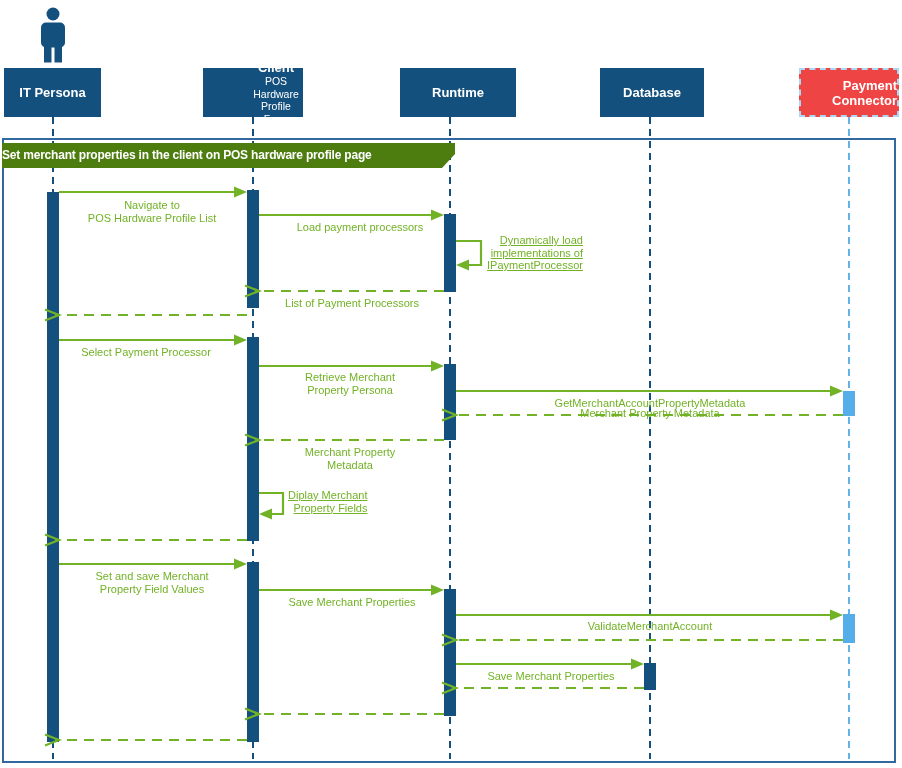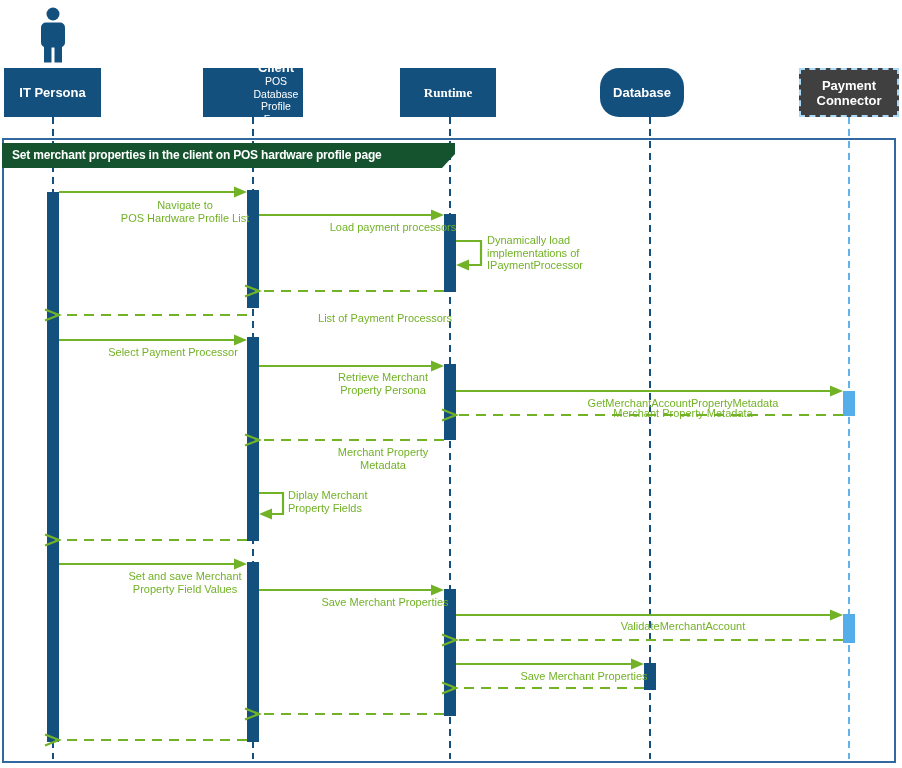--- a/index.html
+++ b/index.html
@@ -7,40 +7,40 @@
     position:relative;width:902px;height:768px;background:#fff;overflow:hidden;
     font-family:"Liberation Sans",sans-serif;
   }
   .frame{
     position:absolute;left:2px;top:138px;width:894px;height:625px;
     border:2px solid #30689f;box-sizing:border-box;background:transparent;
   }
   #overlay{position:absolute;left:0;top:0;width:902px;height:768px;}
   .titlebar{
     position:absolute;left:2px;top:143px;width:453px;height:25px;
-    background:#14532d;color:#ffffff;font-weight:bold;font-size:12px;
-    letter-spacing:-0.2px;line-height:25px;padding-left:10px;box-sizing:border-box;
+    background:#4d7c0f;color:#ffffff;font-weight:bold;font-size:12px;
+    letter-spacing:-0.2px;line-height:25px;padding-left:0;box-sizing:border-box;
     clip-path:polygon(0 0,453px 0,453px 11px,440px 25px,0 25px);
     white-space:nowrap;
   }
   .actor{
     position:absolute;top:68px;height:49px;box-sizing:border-box;
     display:flex;flex-direction:column;align-items:center;justify-content:center;
     text-align:center;color:#fff;
   }
   .actor.dark{background:#14507e;}
-  .actor.light{background:#404040;border:2px dashed #a9d9f7;}
+  .actor.light{background:#ef4444;border:2px dashed #a9d9f7;text-align:right;}
   .actor-title{font-weight:bold;font-size:13px;line-height:15px;}
   .actor-sub{font-size:10.5px;line-height:12.5px;}
   .msg-label{
     position:absolute;color:#72b226;font-size:11px;line-height:12.5px;
     text-align:center;white-space:nowrap;
   }
-  .msg-label.centered{transform:translateX(-50%);margin-left:33px;}
-  .msg-label.left{text-align:left;}
+  .msg-label.centered{transform:translateX(-50%);}
+  .msg-label.left{text-align:right;text-decoration:underline;}
 </style>
 </head>
 <body>
 
 <div id="stage">
   <div class="frame"></div>
   <svg id="overlay" width="902" height="768" viewBox="0 0 902 768" xmlns="http://www.w3.org/2000/svg">
       <line x1="53" y1="117" x2="53" y2="759" stroke="#14507e" stroke-width="2" stroke-dasharray="7 5"></line>
       <line x1="253" y1="117" x2="253" y2="759" stroke="#14507e" stroke-width="2" stroke-dasharray="7 5"></line>
       <line x1="450" y1="117" x2="450" y2="759" stroke="#14507e" stroke-width="2" stroke-dasharray="7 5"></line>
@@ -105,50 +105,50 @@
     </svg>
   <div class="titlebar">
     <span>Set merchant properties in the client on POS hardware profile page</span>
   </div>
   <div id="actors">
       <div class="actor dark" style="left: 4px; width: 97px; align-items: center;">
         <div class="actor-title">IT Persona</div>
       </div>
       <div class="actor dark" style="left: 203px; width: 100px; padding-left: 46px;">
         <div class="actor-title">Client</div>
-        <div class="actor-sub">POS Database</div>
+        <div class="actor-sub">POS Hardware</div>
         <div class="actor-sub">Profile Form</div>
       </div>
-      <div class="actor dark" style="left: 400px; width: 96px; font-family: Liberation Serif, serif;">
+      <div class="actor dark" style="left: 400px; width: 116px;">
         <div class="actor-title">Runtime</div>
       </div>
-      <div class="actor dark" style="left: 600px; width: 84px; border-radius: 19px;">
+      <div class="actor dark" style="left: 600px; width: 104px;">
         <div class="actor-title">Database</div>
       </div>
       <div class="actor light" style="left: 799px; width: 100px;">
         <div class="actor-title">Payment Connector</div>
       </div>
     </div>
   <div id="labels">
       <div class="msg-label centered" style="top: 199px; left: 152px;">
         <div>Navigate to</div>
         <div>POS Hardware Profile List</div>
       </div>
       <div class="msg-label centered" style="top: 221px; left: 360px;">
         <div>Load payment processors</div>
       </div>
       <div class="msg-label left" style="top: 234px; left: 487px;">
         <div>Dynamically load</div>
         <div>implementations of</div>
         <div>IPaymentProcessor</div>
       </div>
-      <div class="msg-label centered" style="top: 312px; left: 352px;">
+      <div class="msg-label centered" style="top: 297px; left: 352px;">
         <div>List of Payment Processors</div>
       </div>
-      <div class="msg-label centered" style="top: 346px; left: 140px;">
+      <div class="msg-label centered" style="top: 346px; left: 146px;">
         <div>Select Payment Processor</div>
       </div>
       <div class="msg-label centered" style="top: 371px; left: 350px;">
         <div>Retrieve Merchant</div>
         <div>Property Persona</div>
       </div>
       <div class="msg-label centered" style="top: 397px; left: 650px;">
         <div>GetMerchantAccountPropertyMetadata</div>
       </div>
       <div class="msg-label centered" style="top: 407px; left: 650px;">

